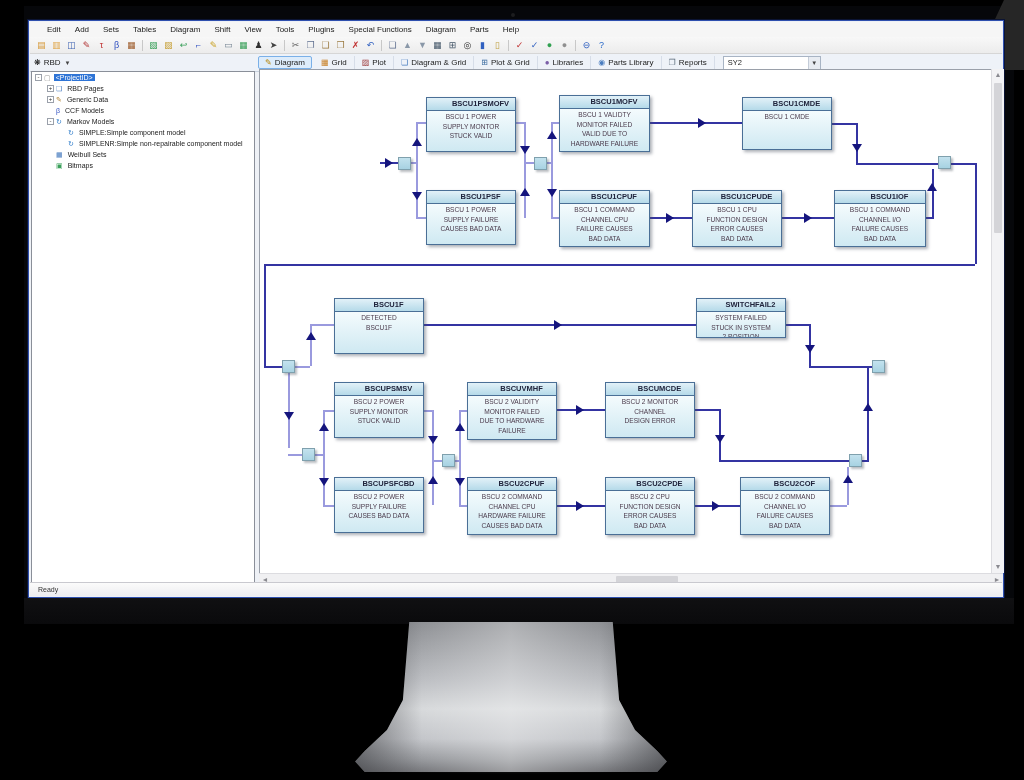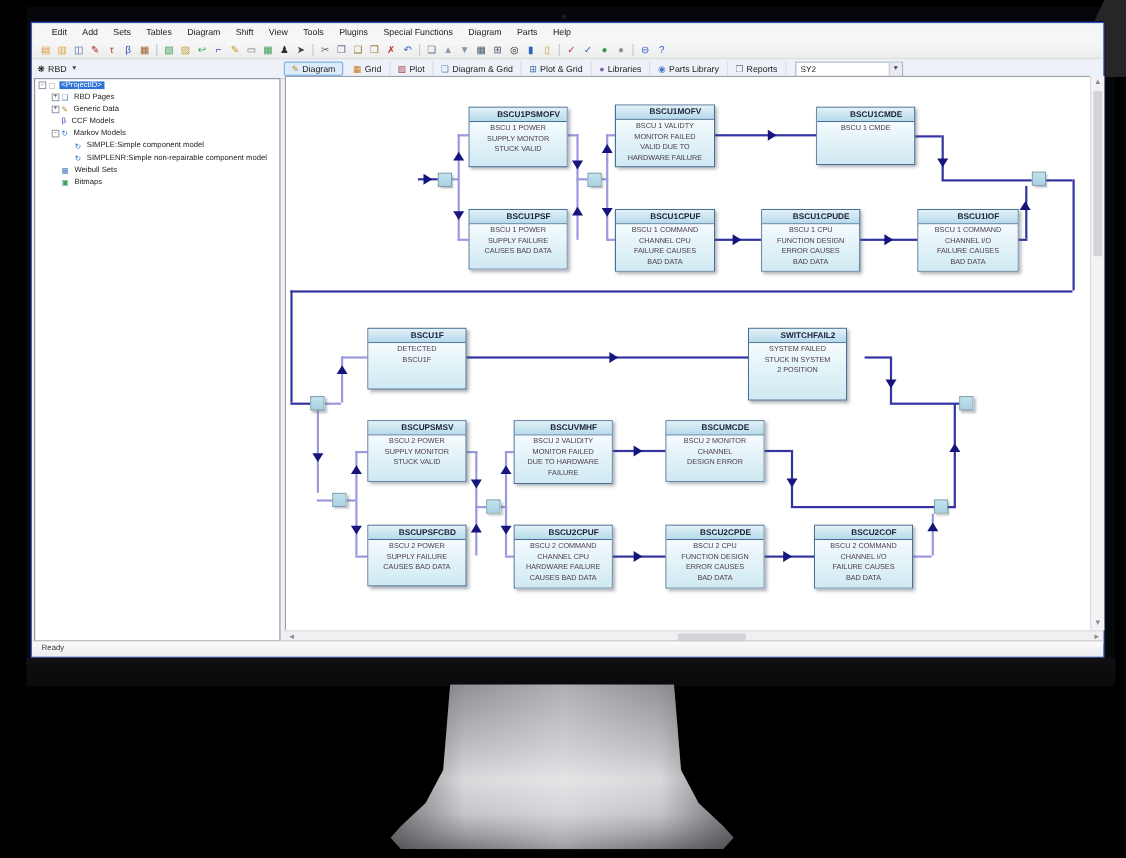--- a/index.html
+++ b/index.html
@@ -339,21 +339,21 @@
           <div class="bb">BSCU 1 CPU<br>FUNCTION DESIGN<br>ERROR CAUSES<br>BAD DATA</div>
         </div>
         <div class="rbd-block" style="left: 574px; top: 120px; width: 92px; height: 57px;">
           <div class="bt">BSCU1IOF</div>
           <div class="bb">BSCU 1 COMMAND<br>CHANNEL I/O<br>FAILURE CAUSES<br>BAD DATA</div>
         </div>
         <div class="rbd-block" style="left: 74px; top: 228px; width: 90px; height: 56px;">
           <div class="bt">BSCU1F</div>
           <div class="bb">DETECTED<br>BSCU1F</div>
         </div>
-        <div class="rbd-block" style="left: 420px; top: 228px; width: 90px; height: 66px;">
+        <div class="rbd-block" style="left: 436px; top: 228px; width: 90px; height: 40px;">
           <div class="bt">SWITCHFAIL2</div>
           <div class="bb">SYSTEM FAILED<br>STUCK IN SYSTEM<br>2 POSITION</div>
         </div>
         <div class="rbd-block" style="left: 74px; top: 312px; width: 90px; height: 56px;">
           <div class="bt">BSCUPSMSV</div>
           <div class="bb">BSCU 2 POWER<br>SUPPLY MONITOR<br>STUCK VALID</div>
         </div>
         <div class="rbd-block" style="left: 74px; top: 407px; width: 90px; height: 56px;">
           <div class="bt">BSCUPSFCBD</div>
           <div class="bb">BSCU 2 POWER<br>SUPPLY FAILURE<br>CAUSES BAD DATA</div>

